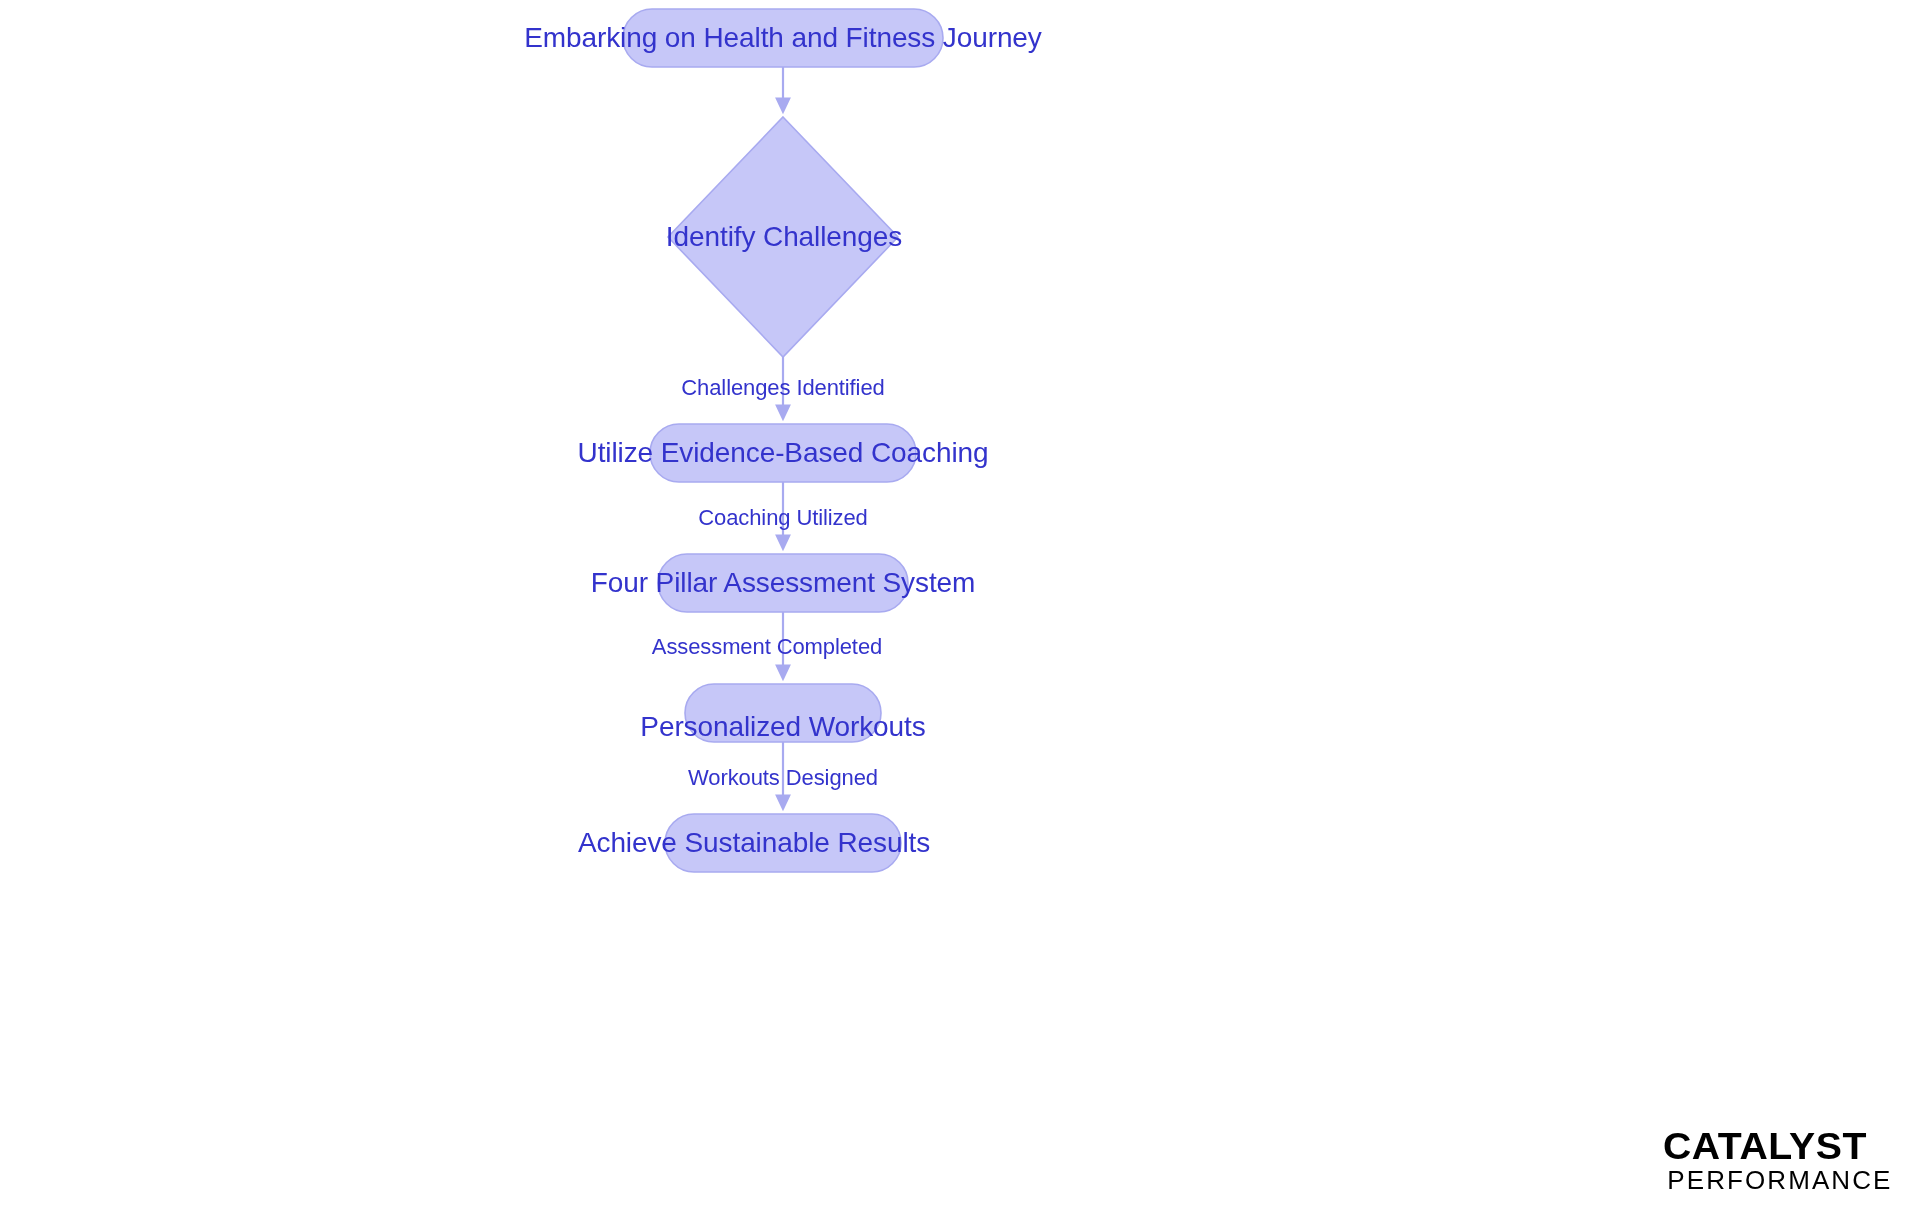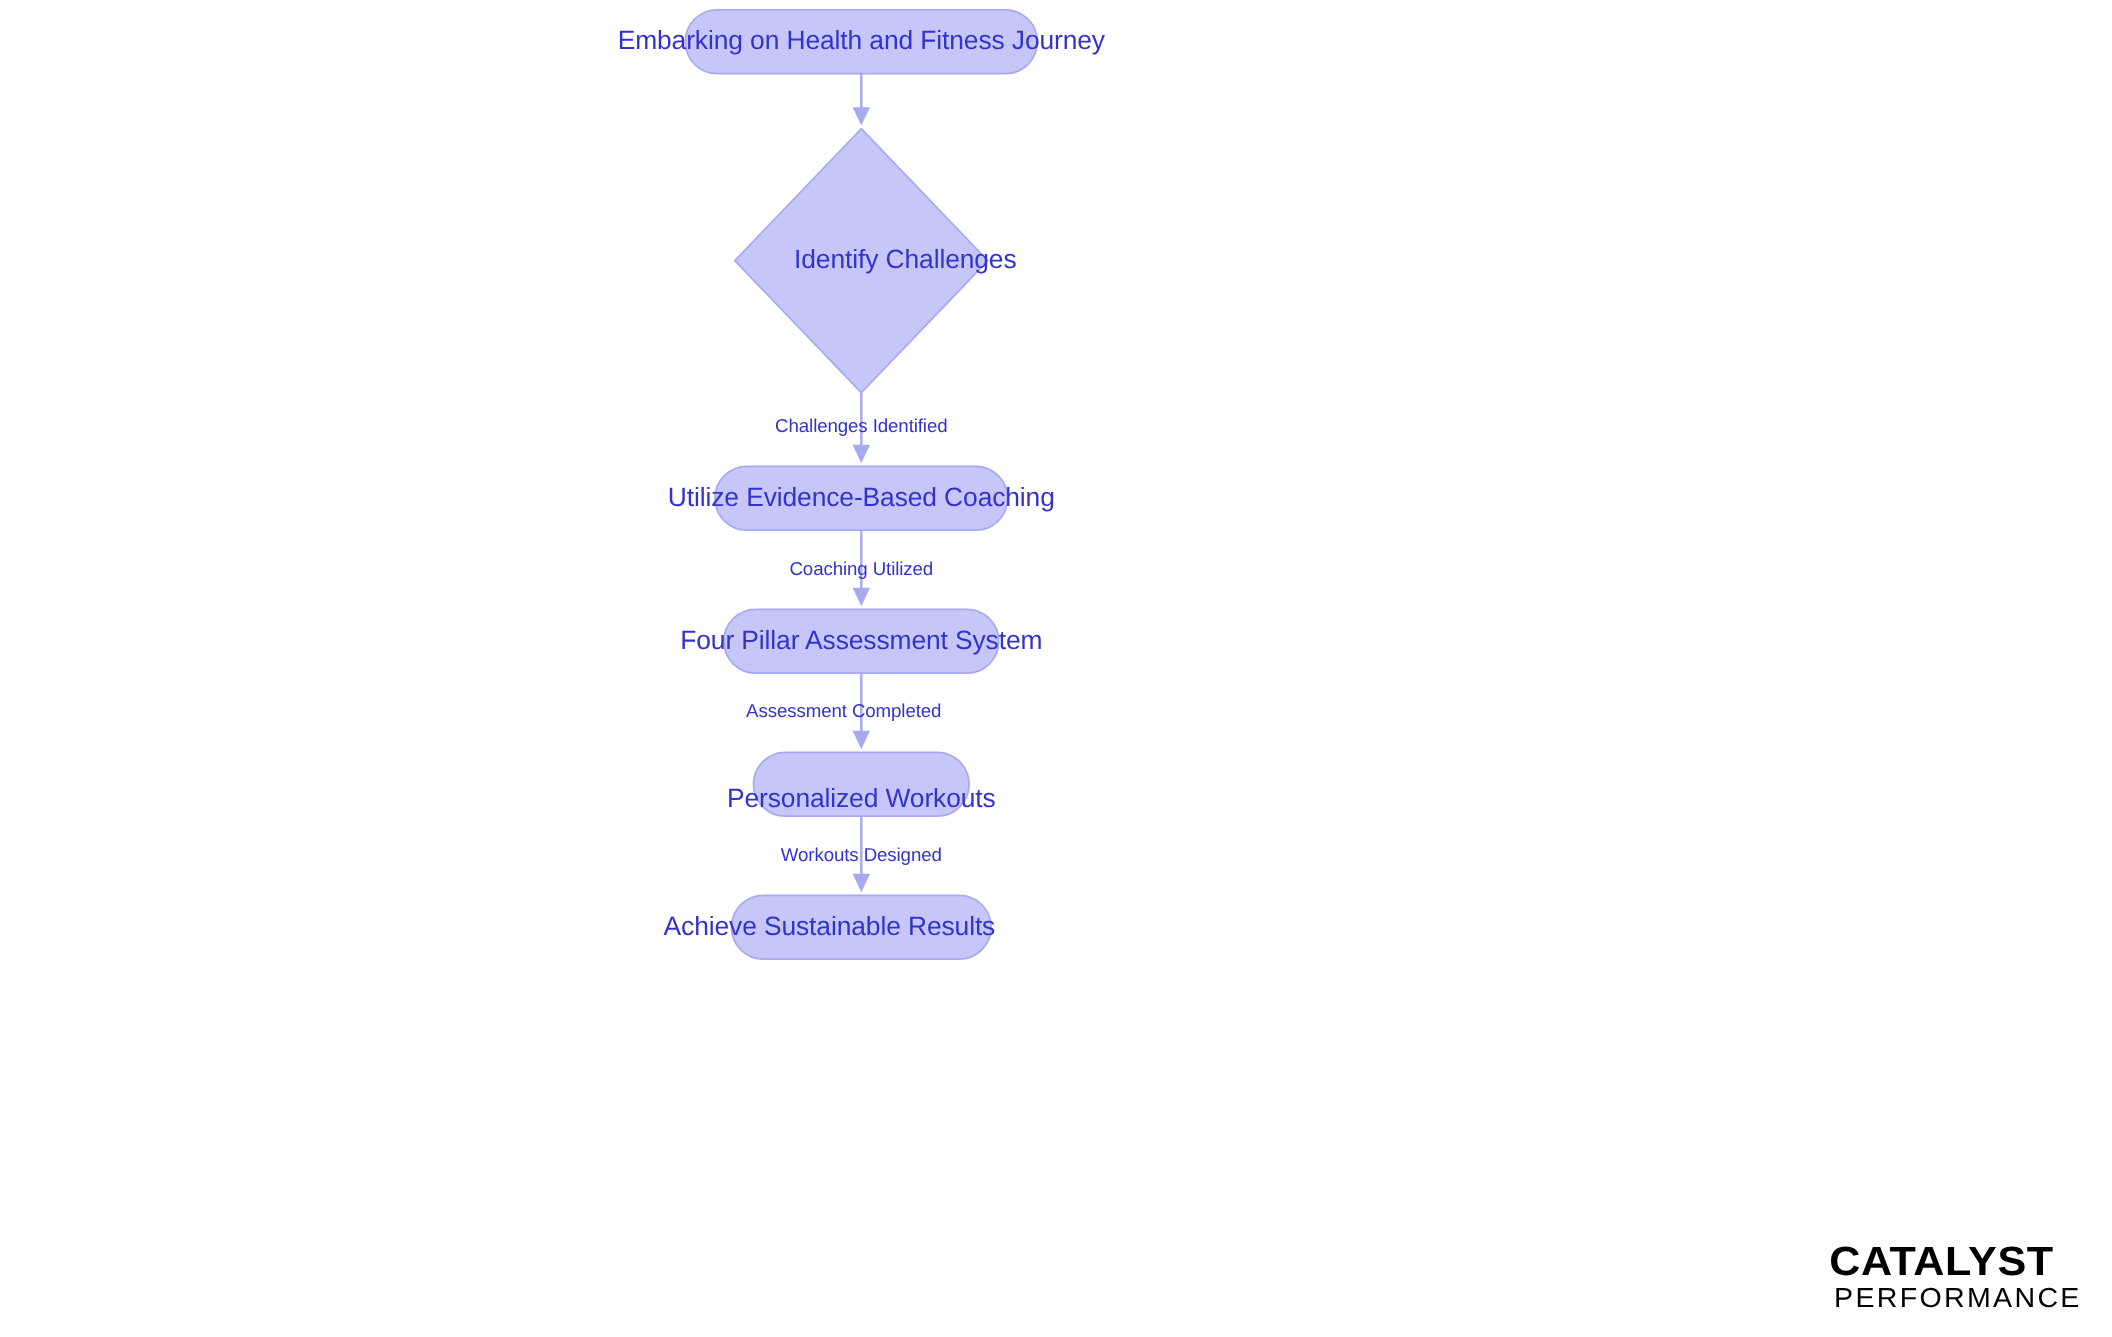--- a/index.html
+++ b/index.html
@@ -43,33 +43,33 @@
   }
   .edge-head {
     fill: #a8aaf0;
   }
 
   
   .node-label {
     position: absolute;
     transform: translate(-50%, -50%);
     color: #3333cc;
-    font-size: 24px;
+    font-size: 28px;
     font-weight: 400;
     letter-spacing: -0.1px;
     white-space: nowrap;
     text-align: center;
     line-height: 1.2;
     pointer-events: none;
   }
   .edge-label {
     position: absolute;
     transform: translate(-50%, -50%);
     color: #3333cc;
-    font-size: 17px;
+    font-size: 22px;
     font-weight: 400;
     letter-spacing: -0.1px;
     white-space: nowrap;
     text-align: center;
     line-height: 1.2;
     pointer-events: none;
   }
 
   
   #brand-logo {
@@ -138,21 +138,21 @@
 
     <rect class="node-shape" x="658" y="554" width="250" height="58" rx="29" ry="29"></rect>
 
     <rect class="node-shape" x="685" y="684" width="196" height="58" rx="29" ry="29"></rect>
 
     <rect class="node-shape" x="665" y="814" width="236" height="58" rx="29" ry="29"></rect>
   </svg>
 
   <div class="node-label" style="left:783px; top:38px;">Embarking on Health and Fitness Journey</div>
 
-  <div class="node-label" style="left:823px; top:237px;">Identify Challenges</div>
+  <div class="node-label" style="left:784px; top:237px;">Identify Challenges</div>
 
   <div class="node-label" style="left:783px; top:453px;">Utilize Evidence-Based Coaching</div>
 
   <div class="node-label" style="left:783px; top:583px;">Four Pillar Assessment System</div>
 
   <div class="node-label" style="left:783px; top:713px;margin-top:14px;">Personalized Workouts</div>
 
   <div class="node-label" style="left:754px; top:843px;">Achieve Sustainable Results</div>
 
   <div class="edge-label" style="left:783px; top:388px;">Challenges Identified</div>

